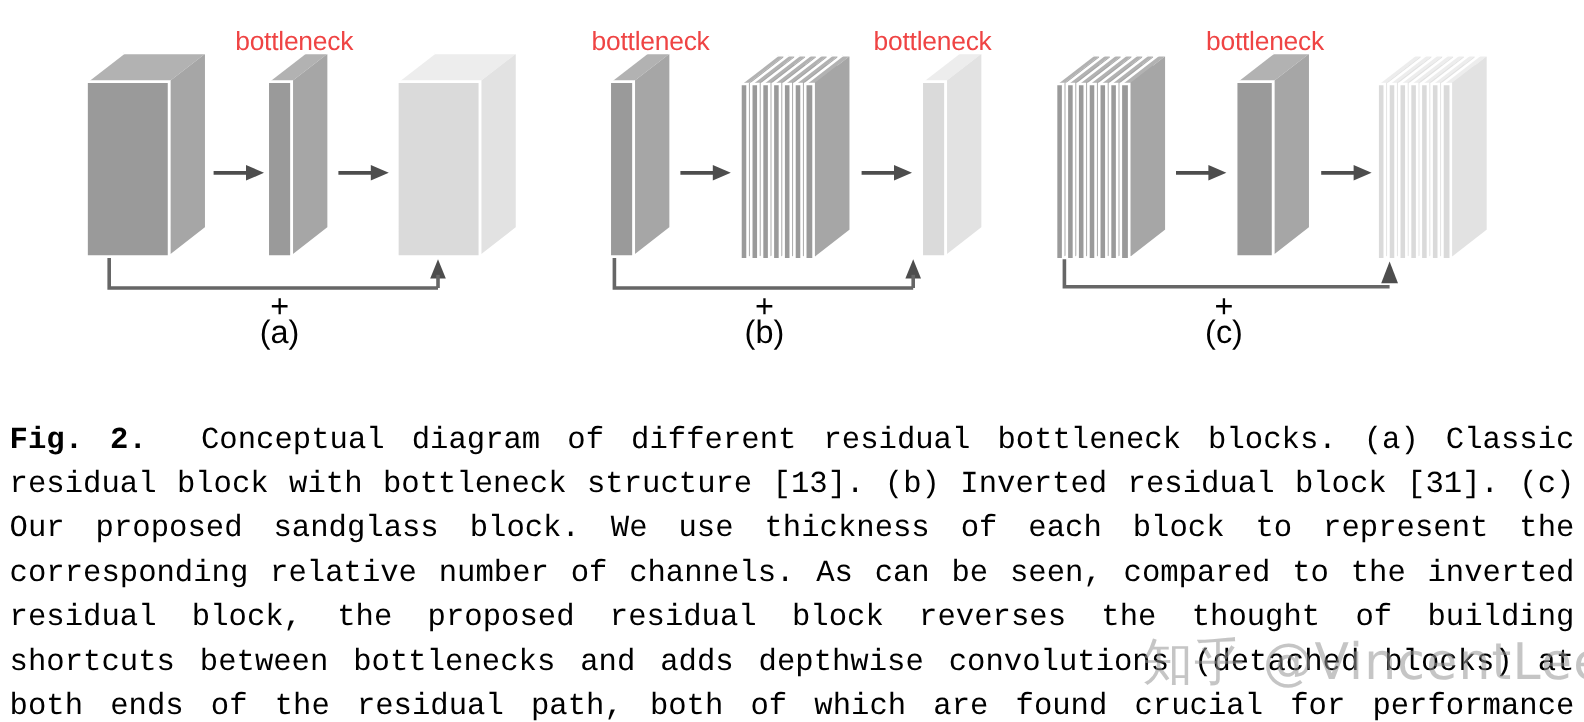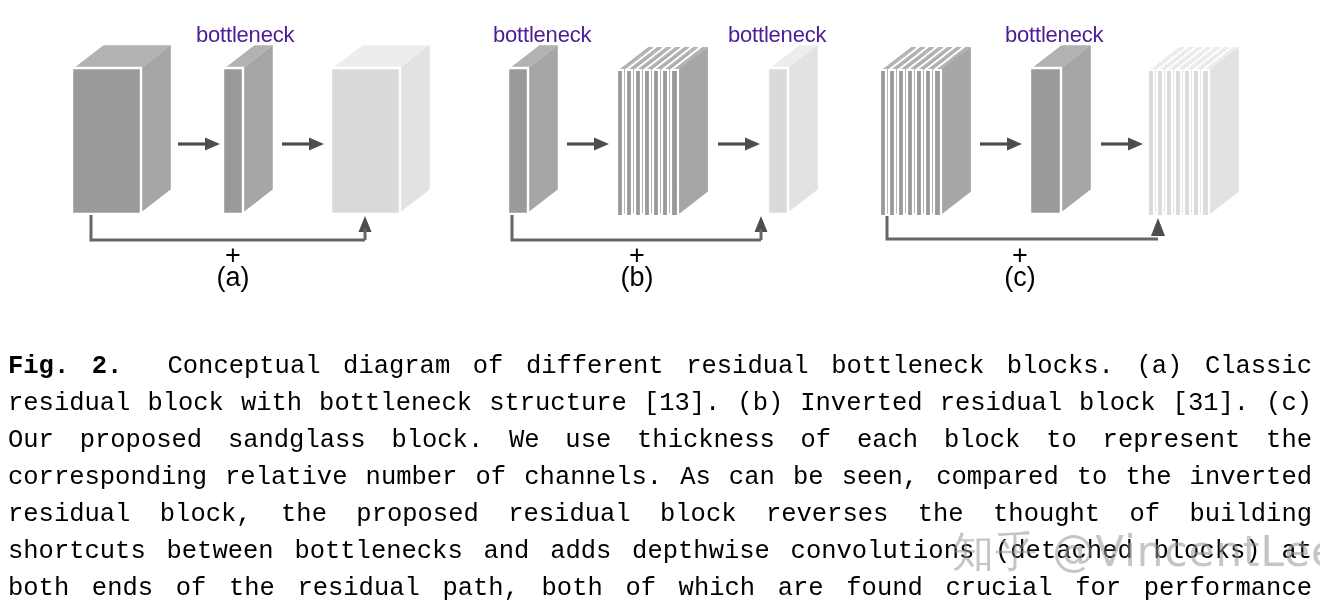--- a/index.html
+++ b/index.html
@@ -34,21 +34,21 @@
     position: absolute;
     left: 0;
     top: 0;
     display: block;
   }
 
   .blk-label {
     position: absolute;
     font-family: "Liberation Sans", sans-serif;
     font-size: 22px;
-    color: #4c1d95;
+    color: #ef4444;
     white-space: nowrap;
     text-align: left;
     letter-spacing: -0.2px;
   }
 
   .plus-sign {
     position: absolute;
     font-family: "Liberation Sans", sans-serif;
     font-size: 27px;
     font-weight: 500;

